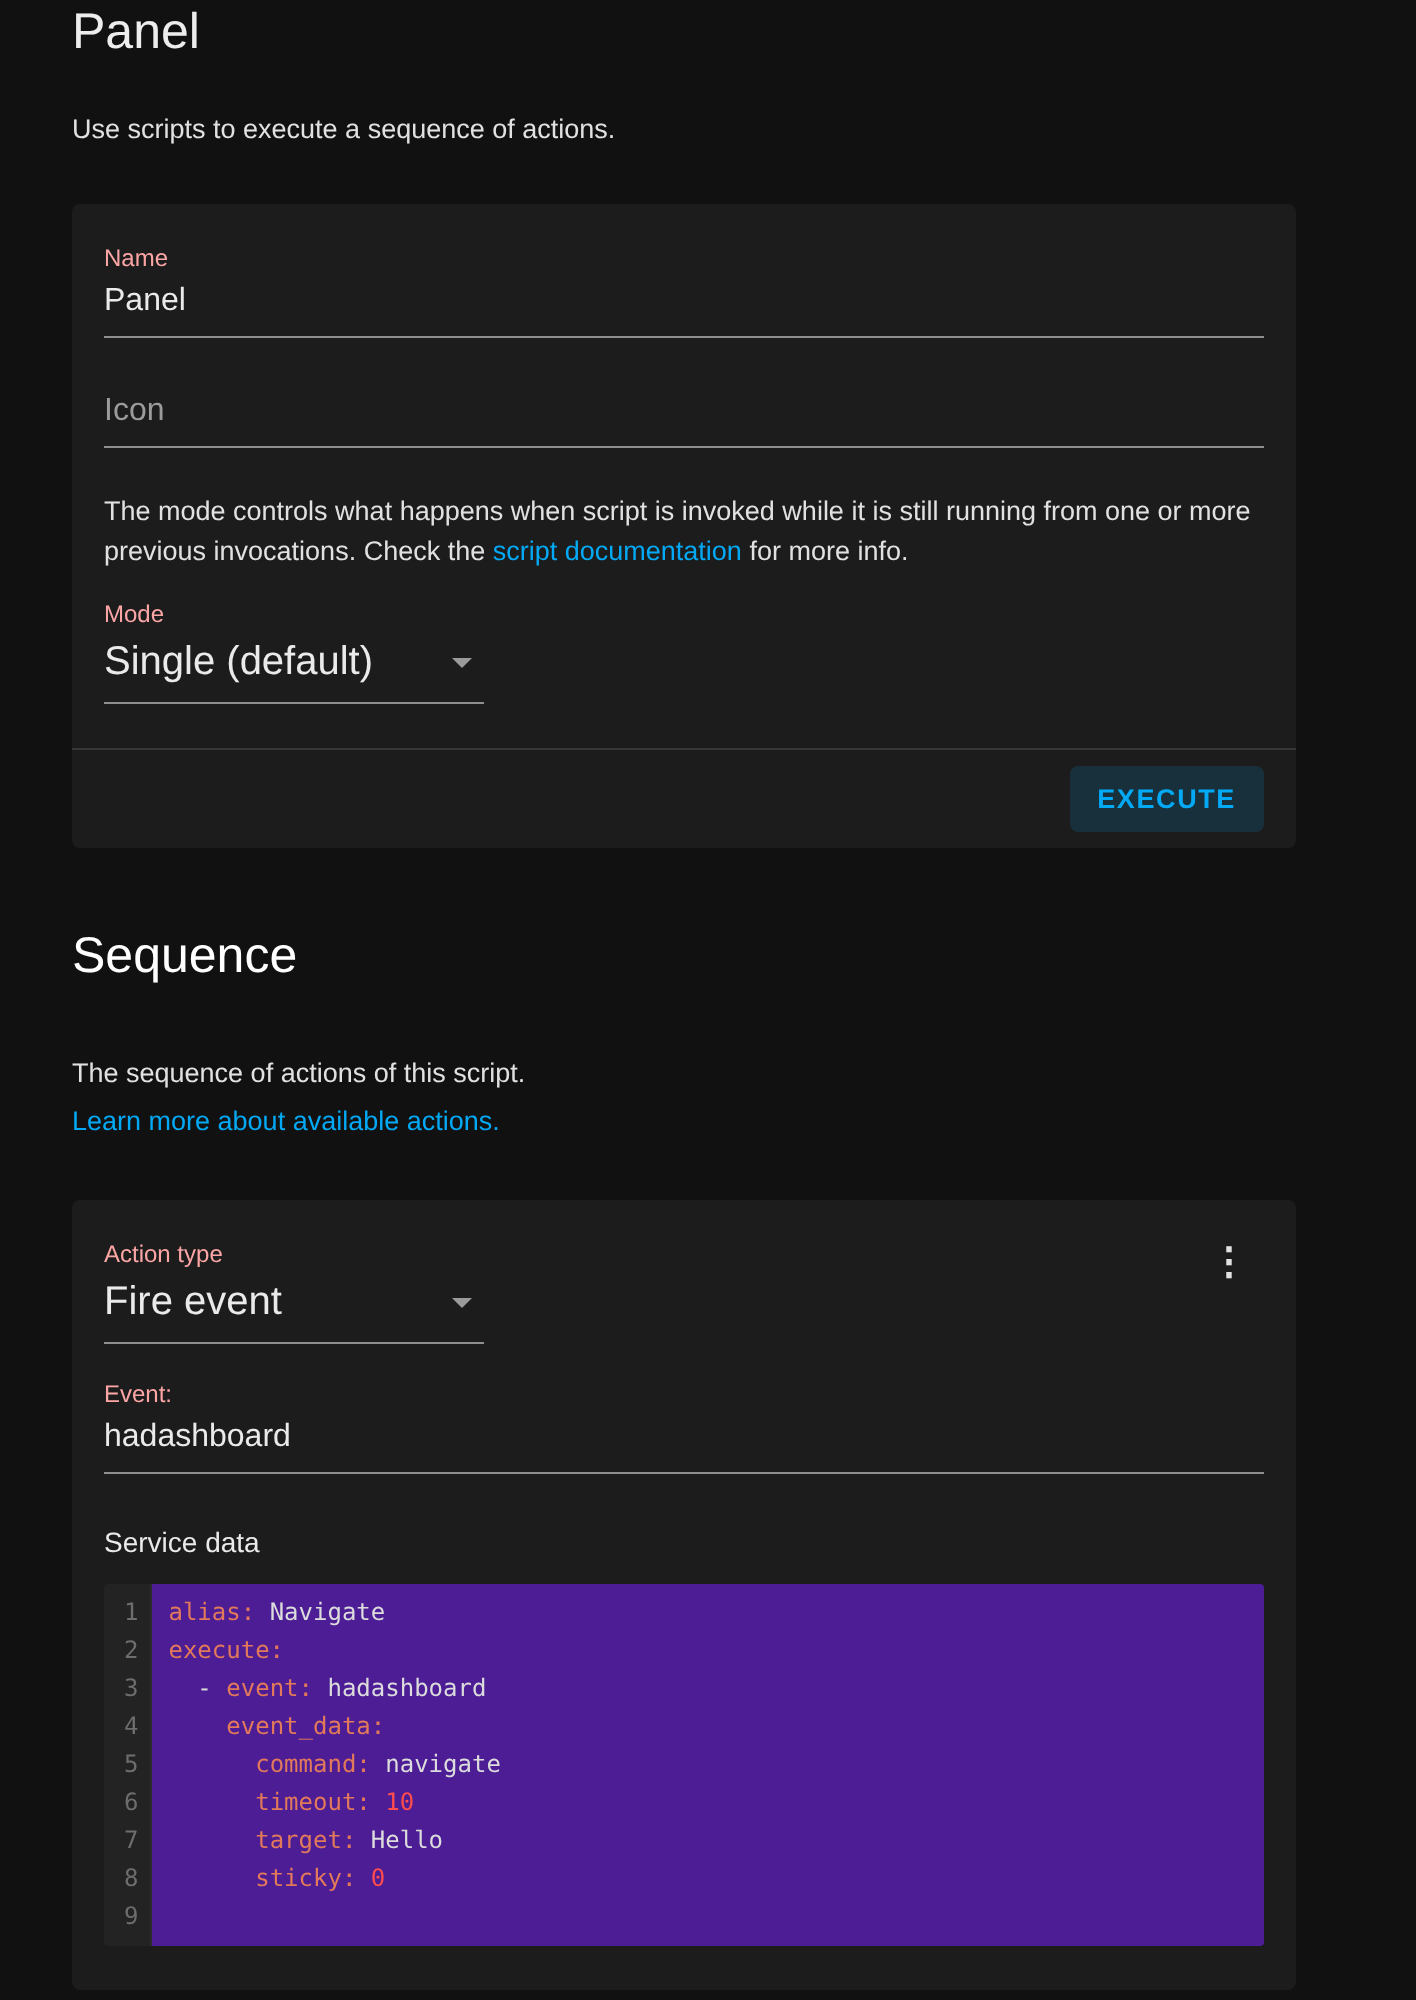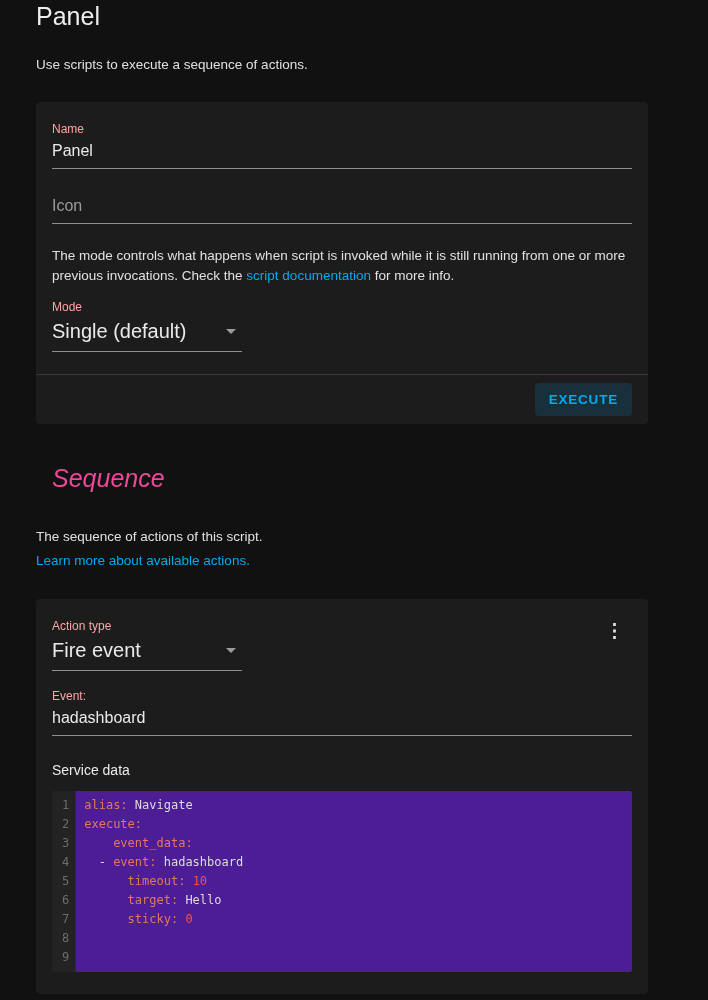--- a/index.html
+++ b/index.html
@@ -49,21 +49,21 @@
   .card-actions {
     border-top: 1px solid rgba(255,255,255,0.12);
     padding: 8px 16px; display: flex; justify-content: flex-end;
   }
   .execute-btn {
     background: rgba(3,169,244,0.15); color: #03a9f4; border: none; border-radius: 4px;
     font-family: "Liberation Sans", sans-serif; font-size: 13.5px; font-weight: 700;
     letter-spacing: 0.8px; padding: 9px 14px; cursor: pointer;
   }
 
-  .section-title { font-size: 25px; font-weight: 400; margin: 40px 16px 0; color: #ec4899; font-style: italic; }
+  .section-title { font-size: 25px; font-weight: 400; margin: 40px 0 0; color: #ffffff; }
   .section-desc { font-size: 13.5px; margin: 36px 0 0; }
   .section-link { display: inline-block; margin-top: 9px; font-size: 13.5px; }
 
   .action-header { display: flex; justify-content: space-between; align-items: flex-start; }
   .kebab {
     background: none; border: none; color: #e1e1e1; cursor: pointer;
     font-size: 19px; line-height: 19px; padding: 2px 8px; font-weight: 700;
   }
 
   .event-field { margin-top: 18px; }
@@ -153,22 +153,23 @@
             <div class="ln">4</div>
             <div class="ln">5</div>
             <div class="ln">6</div>
             <div class="ln">7</div>
             <div class="ln">8</div>
             <div class="ln">9</div>
           </div>
         <div class="code" id="code">
             <div class="cl"><span class="tok-key">alias:</span><span class="tok-plain"> Navigate</span></div>
             <div class="cl"><span class="tok-key">execute:</span></div>
+            <div class="cl"><span class="tok-plain">  - </span><span class="tok-key">event:</span><span class="tok-plain"> hadashboard</span></div>
             <div class="cl"><span class="tok-plain">    </span><span class="tok-key">event_data:</span></div>
-            <div class="cl"><span class="tok-plain">  - </span><span class="tok-key">event:</span><span class="tok-plain"> hadashboard</span></div>
+            <div class="cl"><span class="tok-plain">      </span><span class="tok-key">command:</span><span class="tok-plain"> navigate</span></div>
             <div class="cl"><span class="tok-plain">      </span><span class="tok-key">timeout:</span><span class="tok-plain"> </span><span class="tok-num">10</span></div>
             <div class="cl"><span class="tok-plain">      </span><span class="tok-key">target:</span><span class="tok-plain"> Hello</span></div>
             <div class="cl"><span class="tok-plain">      </span><span class="tok-key">sticky:</span><span class="tok-plain"> </span><span class="tok-num">0</span></div>
             <div class="cl"> </div>
           </div>
       </div>
 
     </div>
   </div>
 

